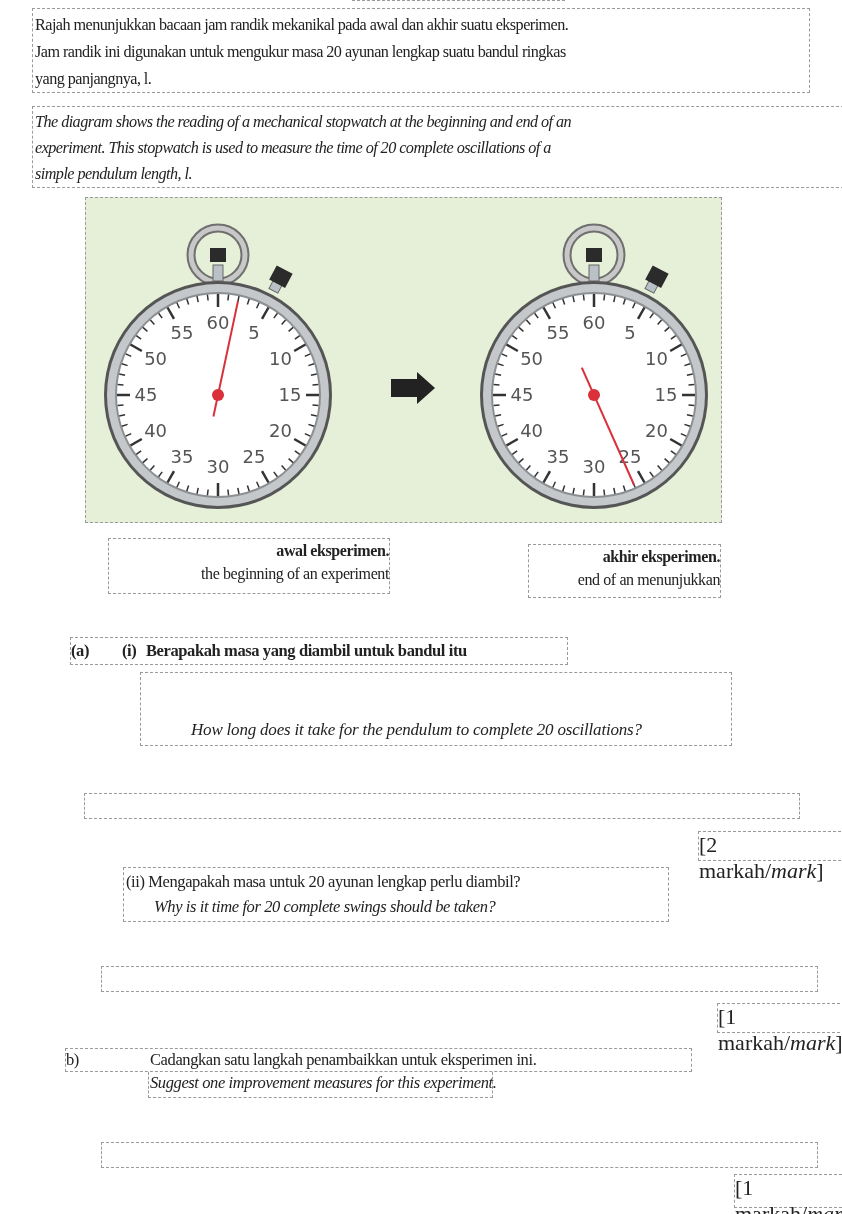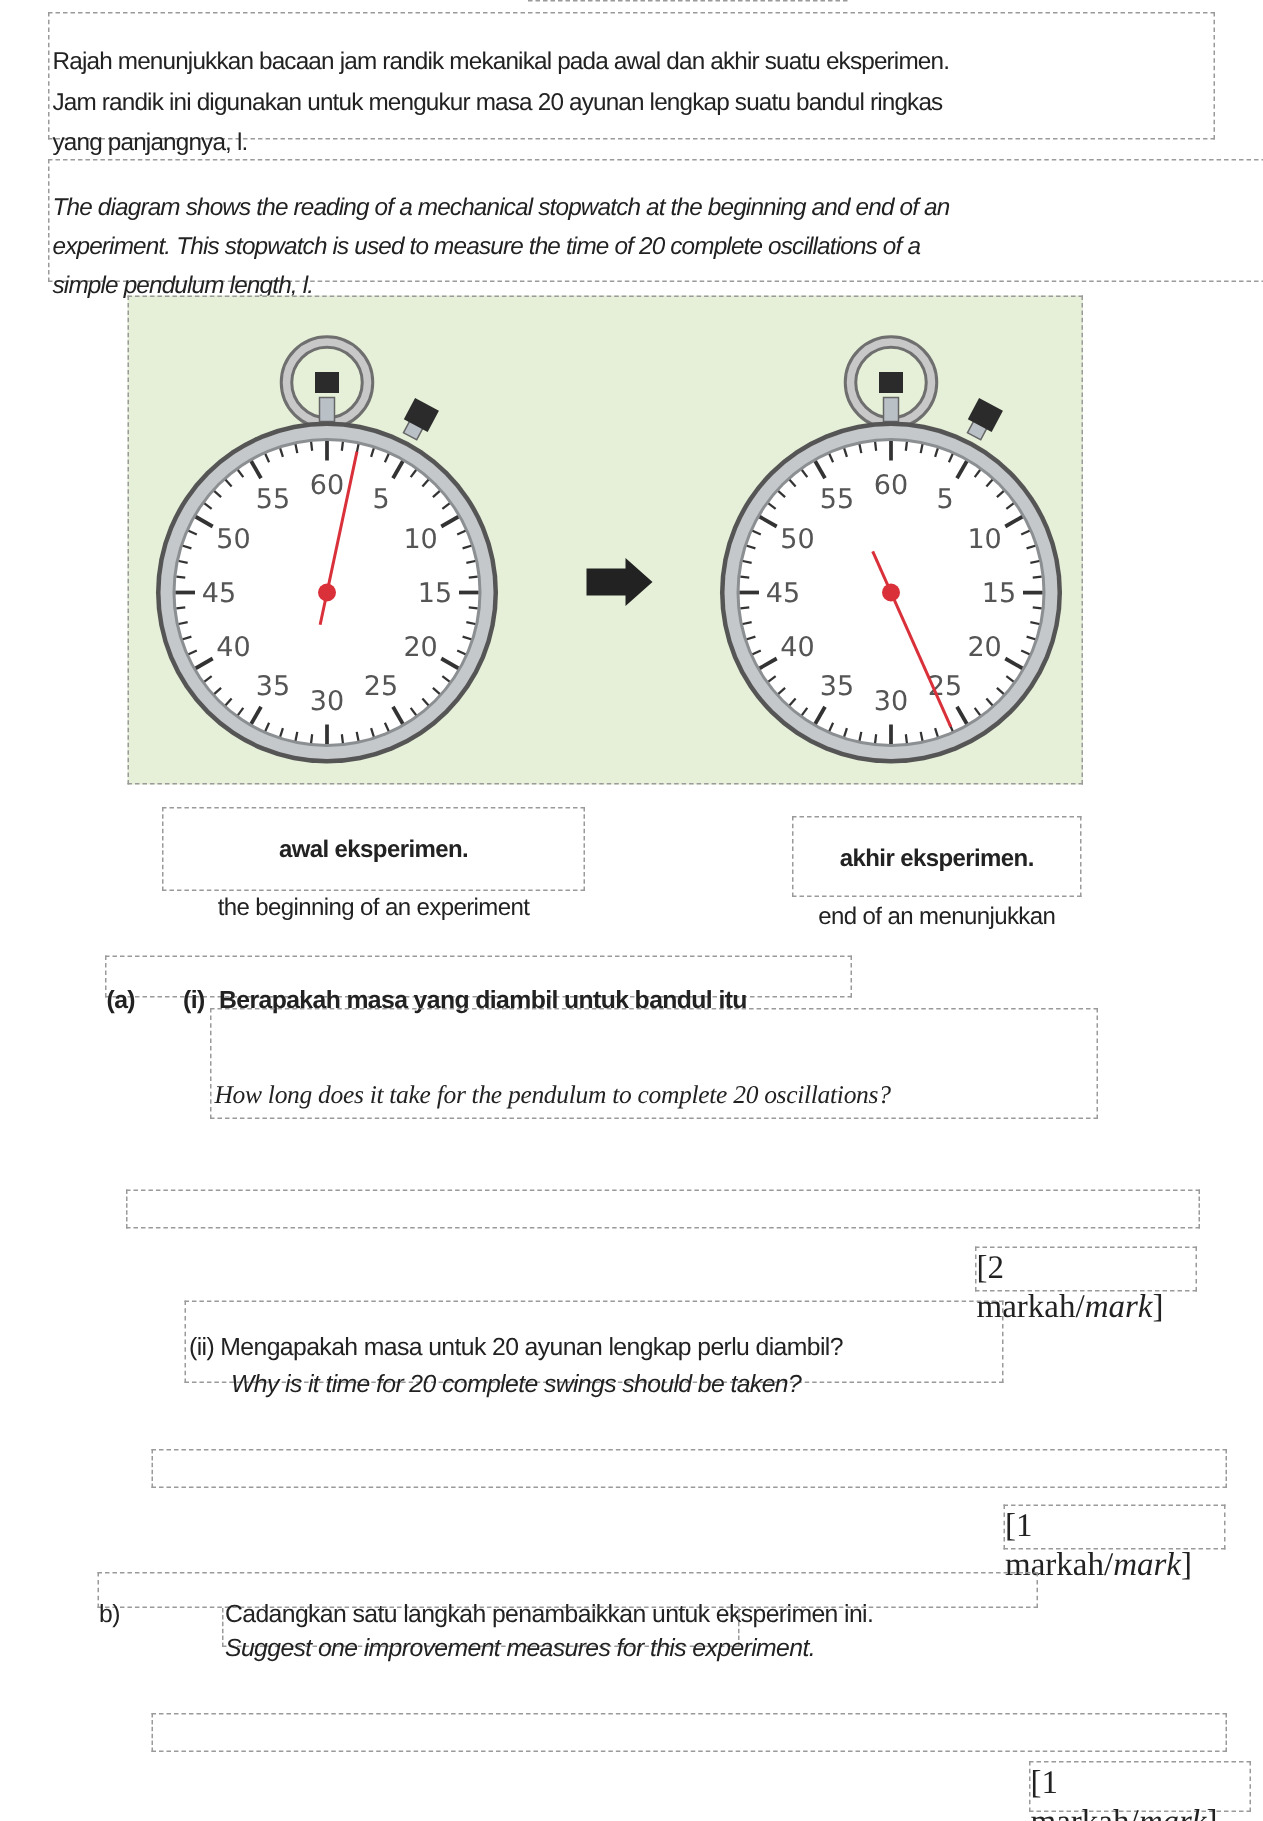--- a/index.html
+++ b/index.html
@@ -1,37 +1,37 @@
 <!DOCTYPE html>
 <html><head>
   <meta charset="utf-8">
   <style>
     html, body { margin: 0; padding: 0; background: #ffffff; }
     body {
       width: 842px; height: 1214px; position: relative; overflow: hidden;
       font-family: "DejaVu Sans", "Liberation Sans", sans-serif; color: #222;
     }
     .dot { border: 1px dashed #9a9a9a; position: absolute; box-sizing: border-box; }
-    .sans { font-family: Liberation Sans, sans-serif; letter-spacing: -0.4px; margin-top: 16px; }
-    .serif { font-family: "Liberation Serif", "DejaVu Serif", serif; }
+    .sans { font-family: Liberation Serif, serif; letter-spacing: -0.4px; }
+    .serif { font-family: "Liberation Serif", "DejaVu Serif", serif; margin-left: 48px; }
     .txt { position: absolute; font-size: 16.5px; line-height: 26px; white-space: nowrap; }
     .it { font-style: italic; }
     .b { font-weight: bold; }
 
     #topline { left: 352px; top: -1px; width: 213px; height: 2px; border-left: none; border-right: none; border-top: none; }
 
     #intro-bm { left: 32px; top: 8px; width: 778px; height: 85px; }
     #intro-bm .txt { left: 2px; font-size: 16.2px; letter-spacing: -0.55px; }
     #intro-en { left: 32px; top: 106px; width: 822px; height: 82px; }
     #intro-en .txt { left: 2px; font-size: 16.2px; letter-spacing: -0.55px; }
 
     #figure { left: 85px; top: 197px; width: 637px; height: 326px; background: #e6f0d8; overflow: hidden; }
     #figure svg { position: absolute; left: 0; top: 0; }
 
-    .cap { text-align: center; }
+    .cap { text-align: right; }
     #cap-start { left: 108px; top: 538px; width: 282px; height: 56px; }
     #cap-end { left: 528px; top: 544px; width: 193px; height: 54px; }
     .cap .l1 { font-size: 16px; font-weight: bold; line-height: 24px; display: block; letter-spacing: -0.4px; }
     .cap .l2 { font-size: 16px; line-height: 22px; display: block; letter-spacing: -0.4px; }
 
     #qa-head { left: 70px; top: 637px; width: 498px; height: 28px; }
     #qa-body { left: 140px; top: 672px; width: 592px; height: 74px; }
 
     .answer { height: 26px; }
     .mark { font-size: 22px; text-align: left; }

